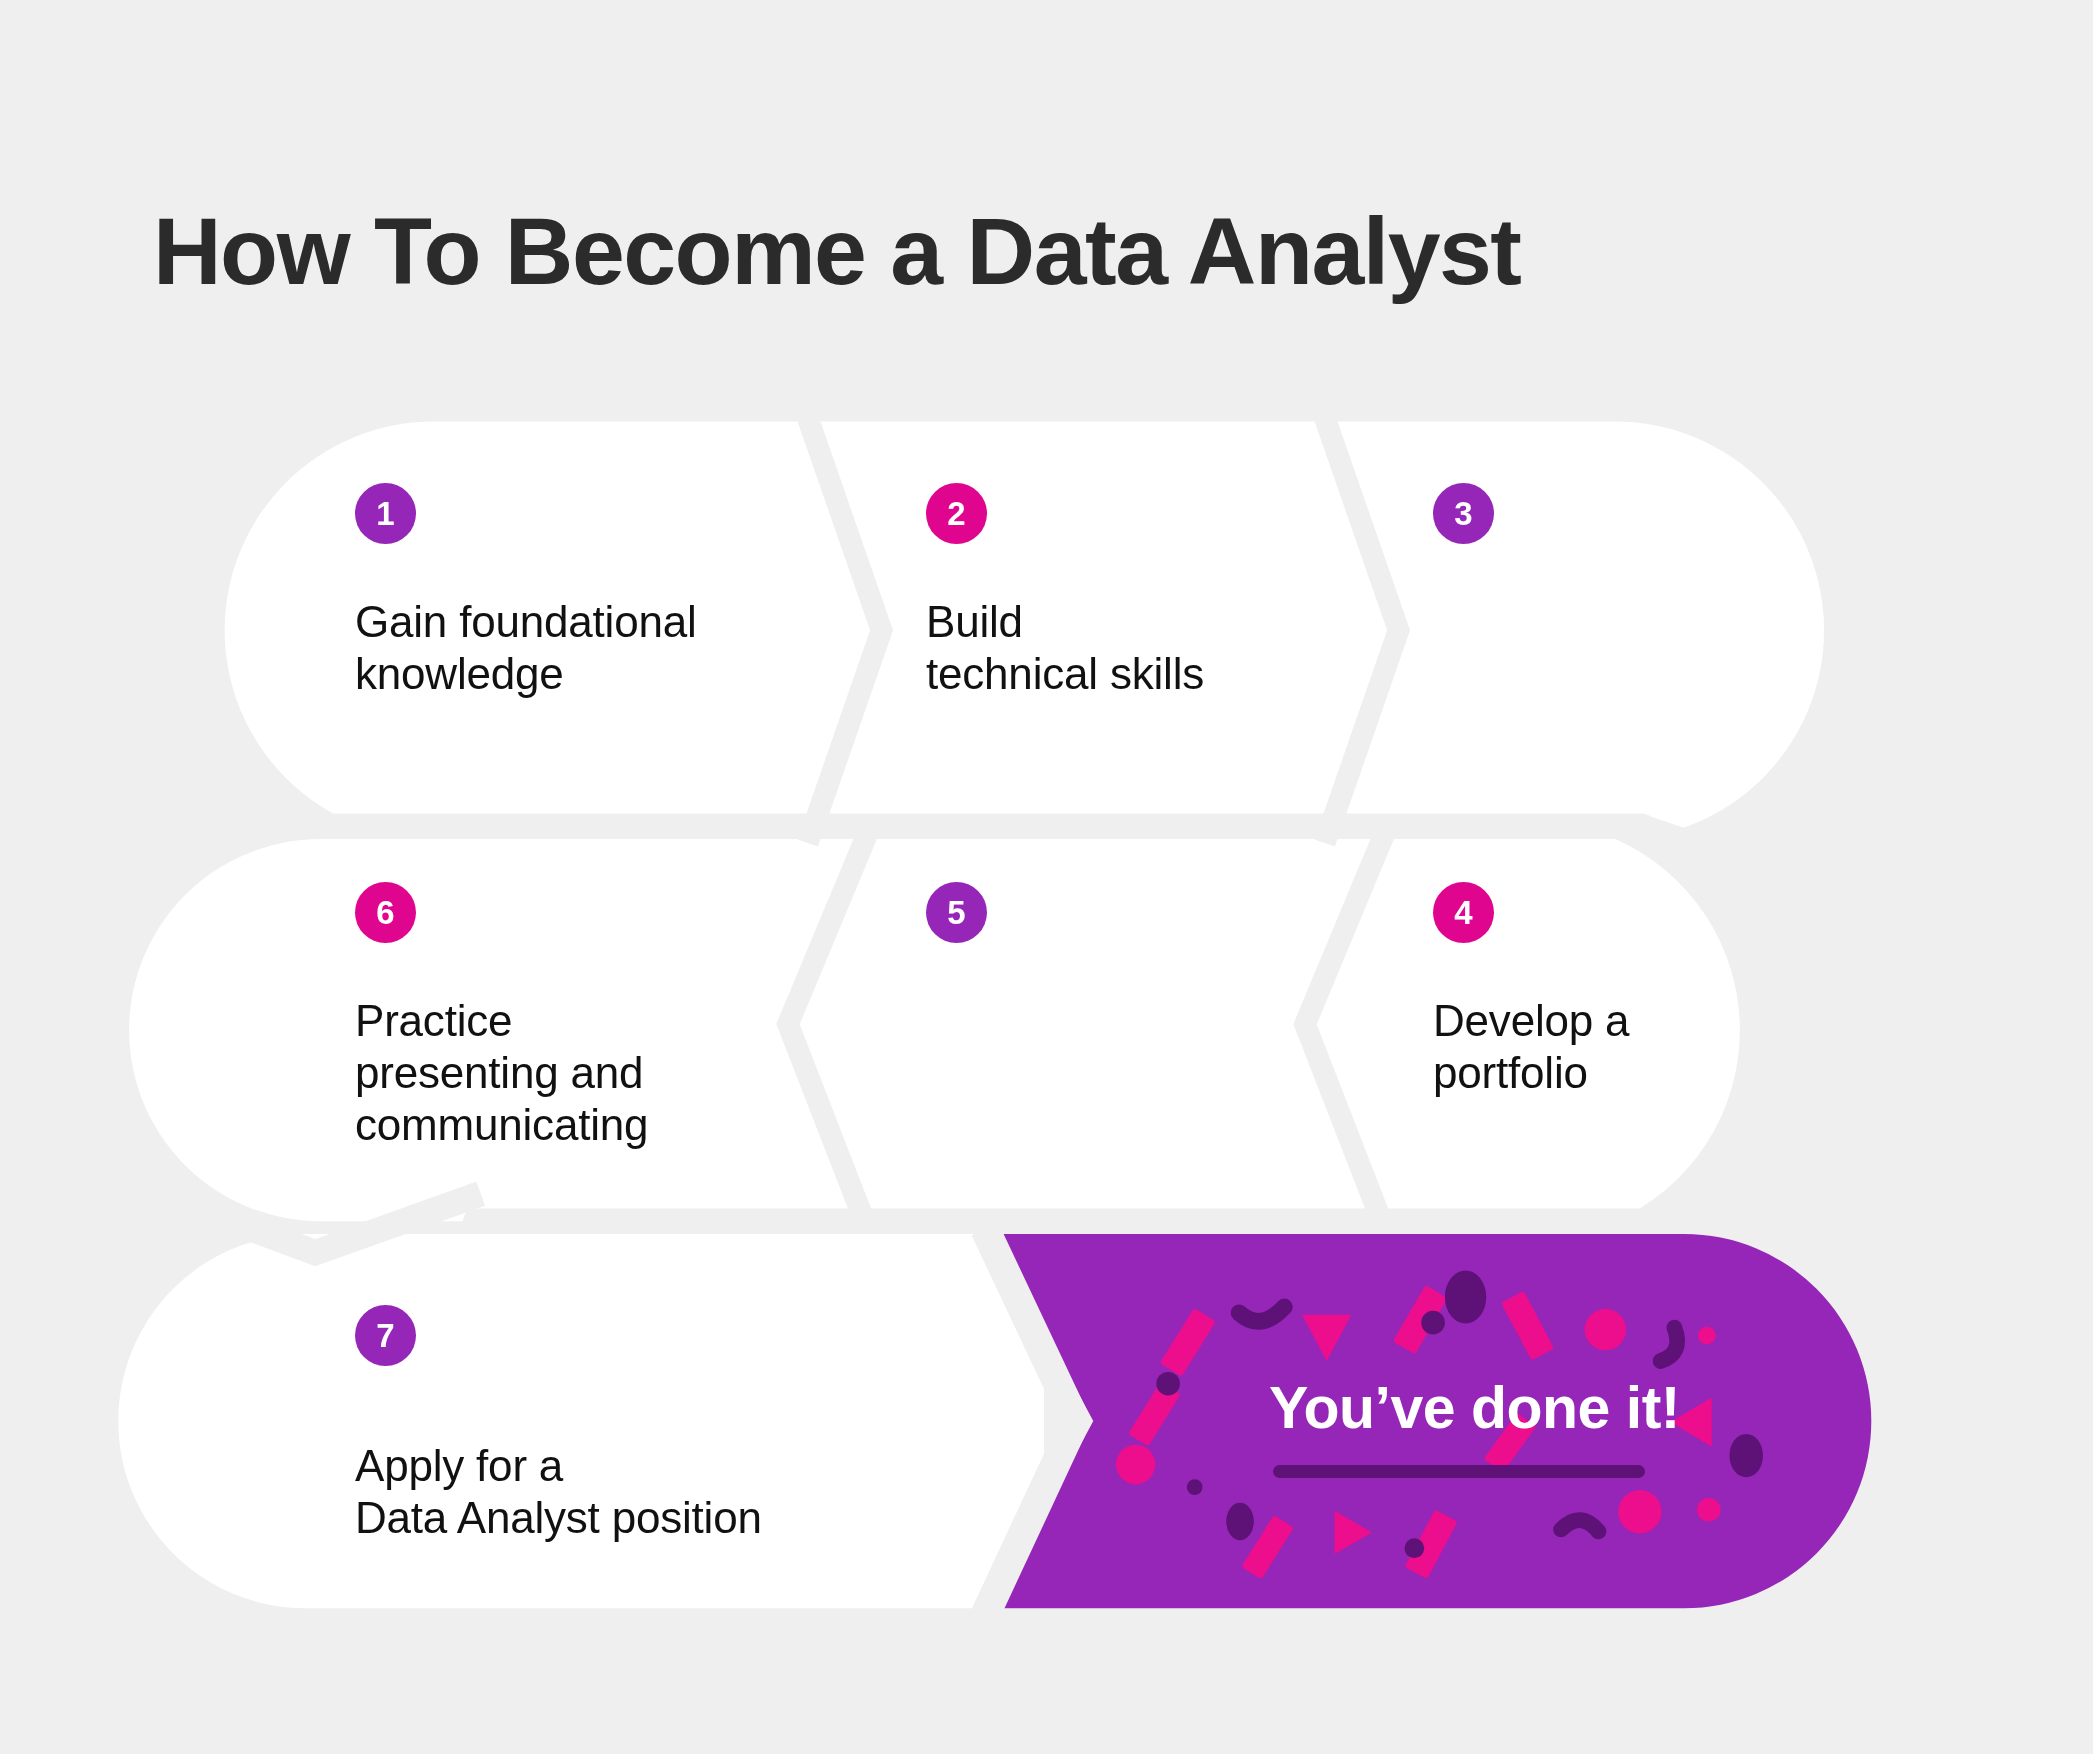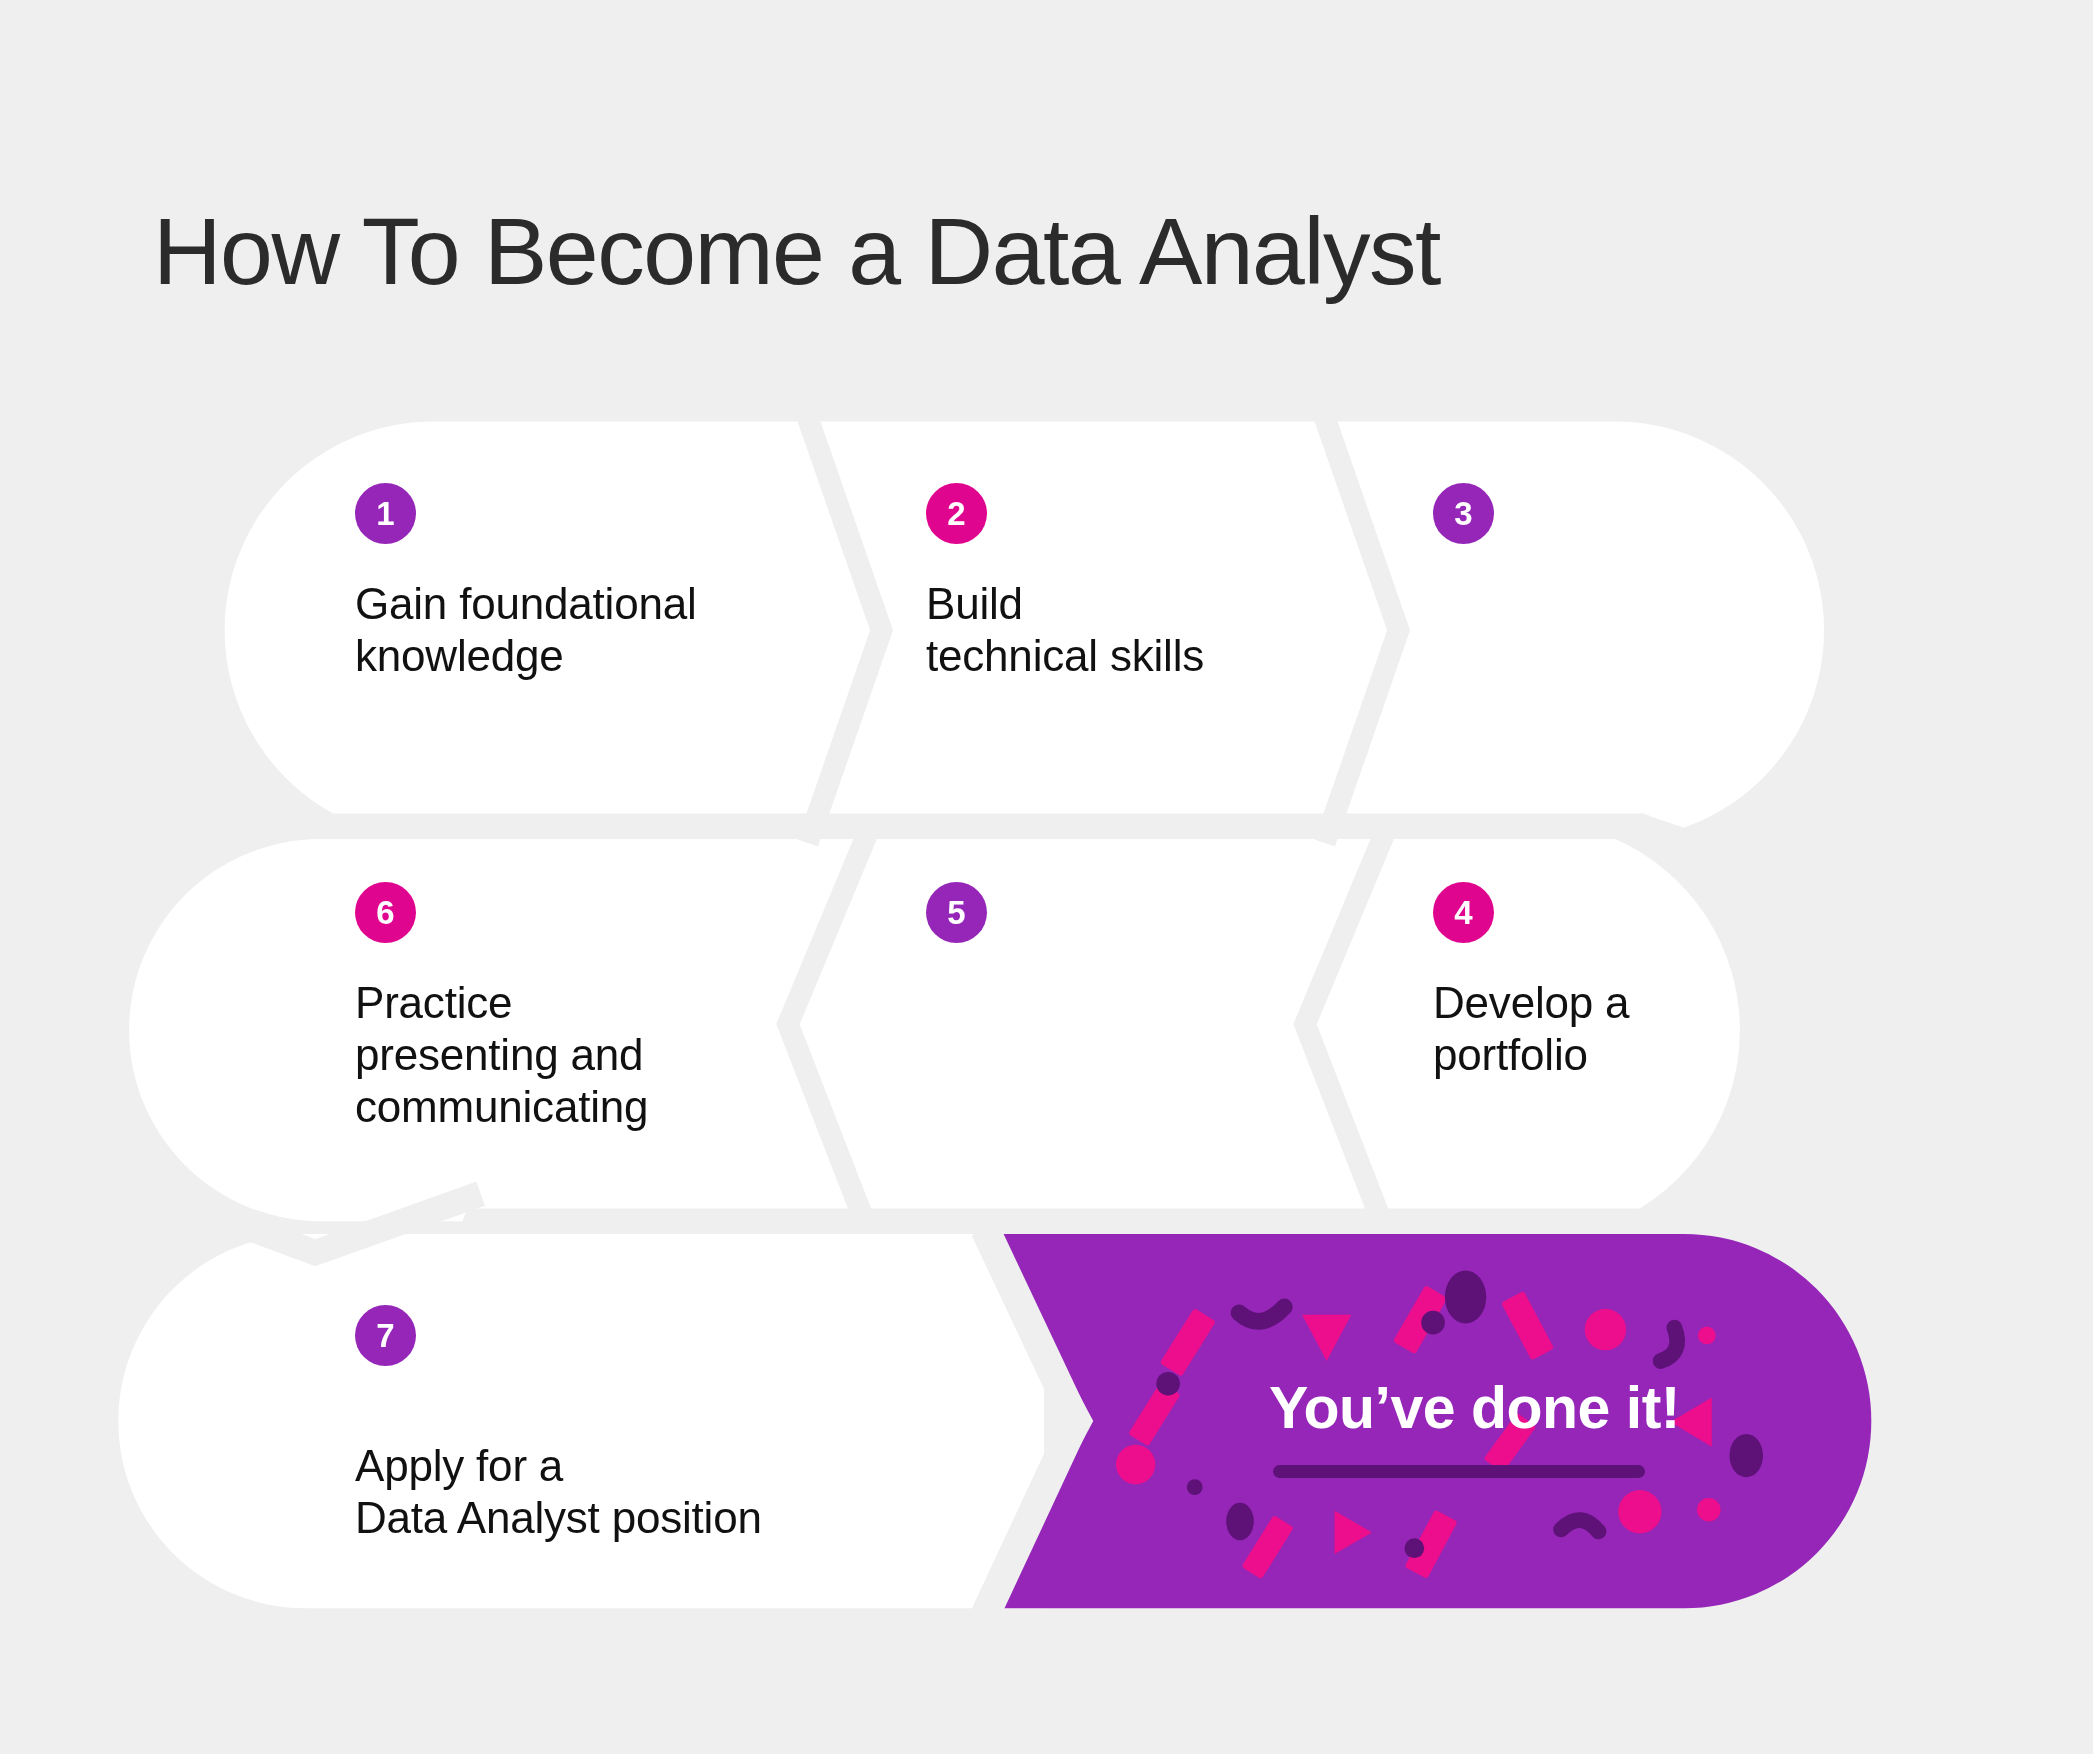--- a/index.html
+++ b/index.html
@@ -21,21 +21,21 @@
     width: 2093px;
     height: 1754px;
   }
 
   .page-title {
     position: absolute;
     left: 153px;
     top: 138px;
     width: 1822px;
     font-size: 95px;
-    font-weight: normal;
+    font-weight: bold;
     letter-spacing: -1.5px;
     color: #2b2b2b;
     line-height: 1.05;
     white-space: nowrap;
   }
 
   
   #flow-svg {
     position: absolute;
     left: 0; top: 0;
@@ -54,21 +54,21 @@
     border-radius: 50%;
     display: flex;
     align-items: center;
     justify-content: center;
     color: #ffffff;
     font-size: 33px;
     font-weight: bold;
     line-height: 1;
   }
   .step-label {
-    margin-top: 34px;
+    margin-top: 52px;
     font-size: 44px;
     line-height: 1.18;
     color: #111111;
     white-space: pre-line;
     letter-spacing: -0.2px;
   }
 
   
   .celebration-text {
     position: absolute;

